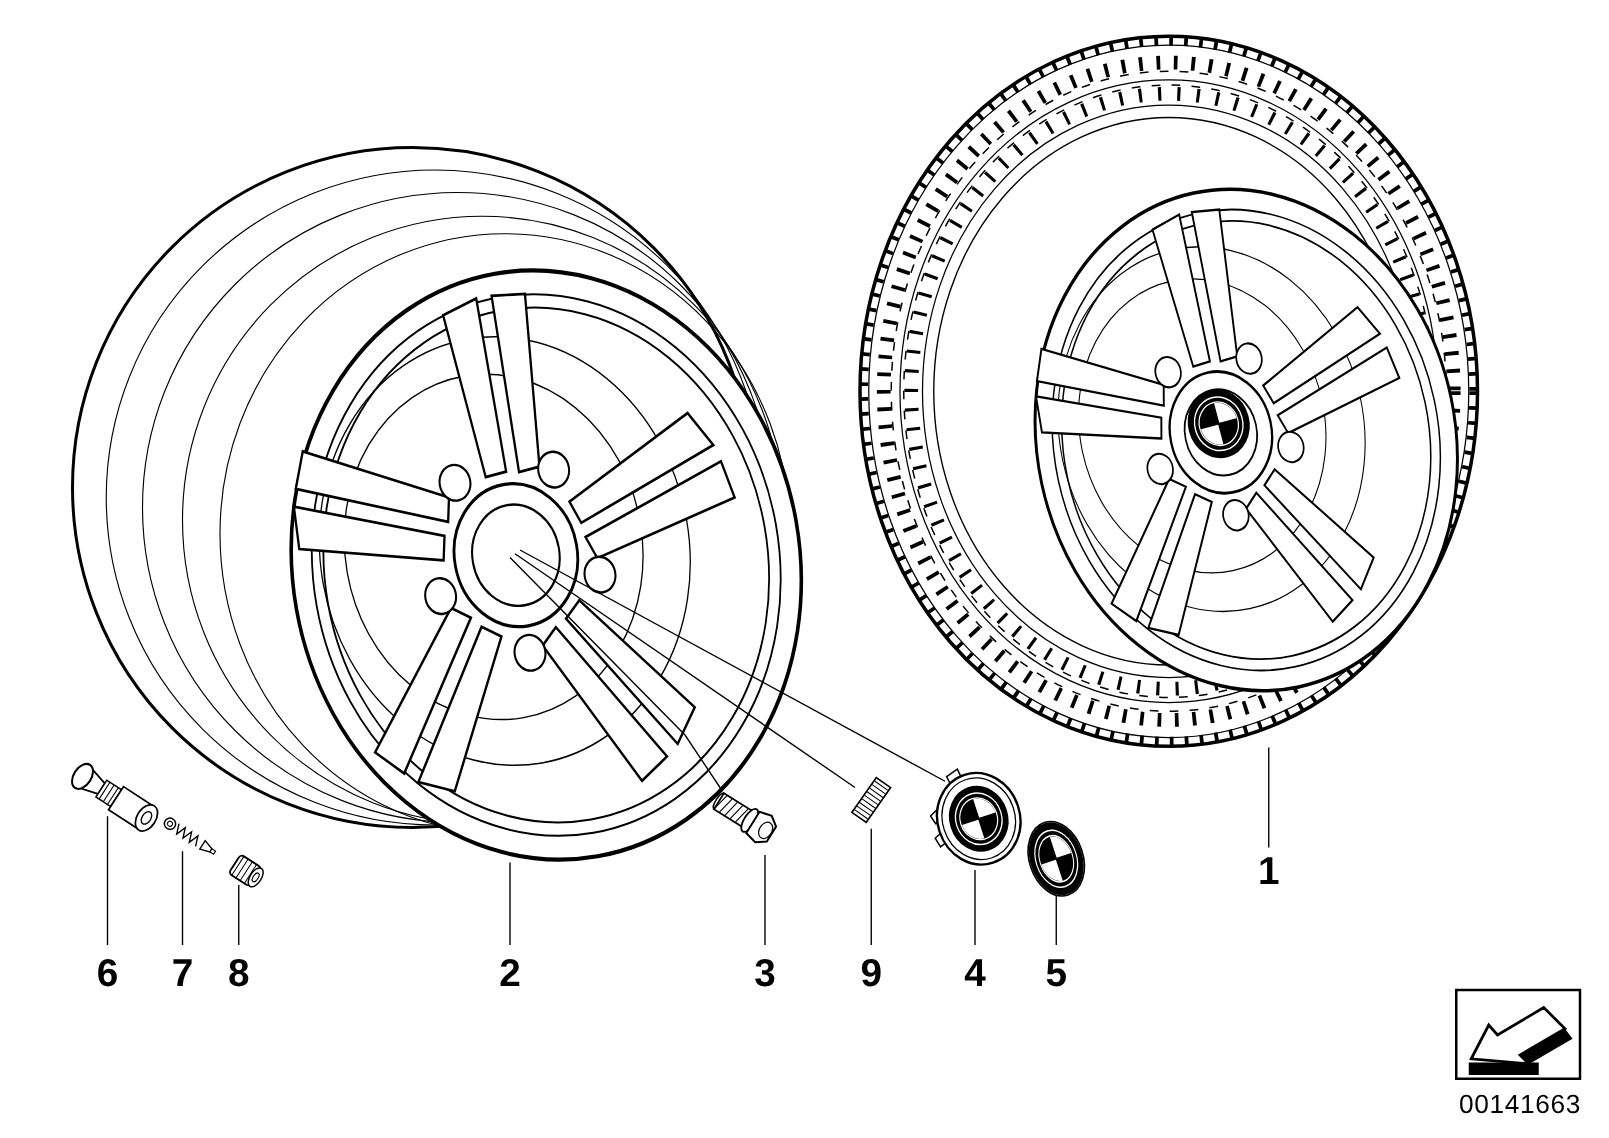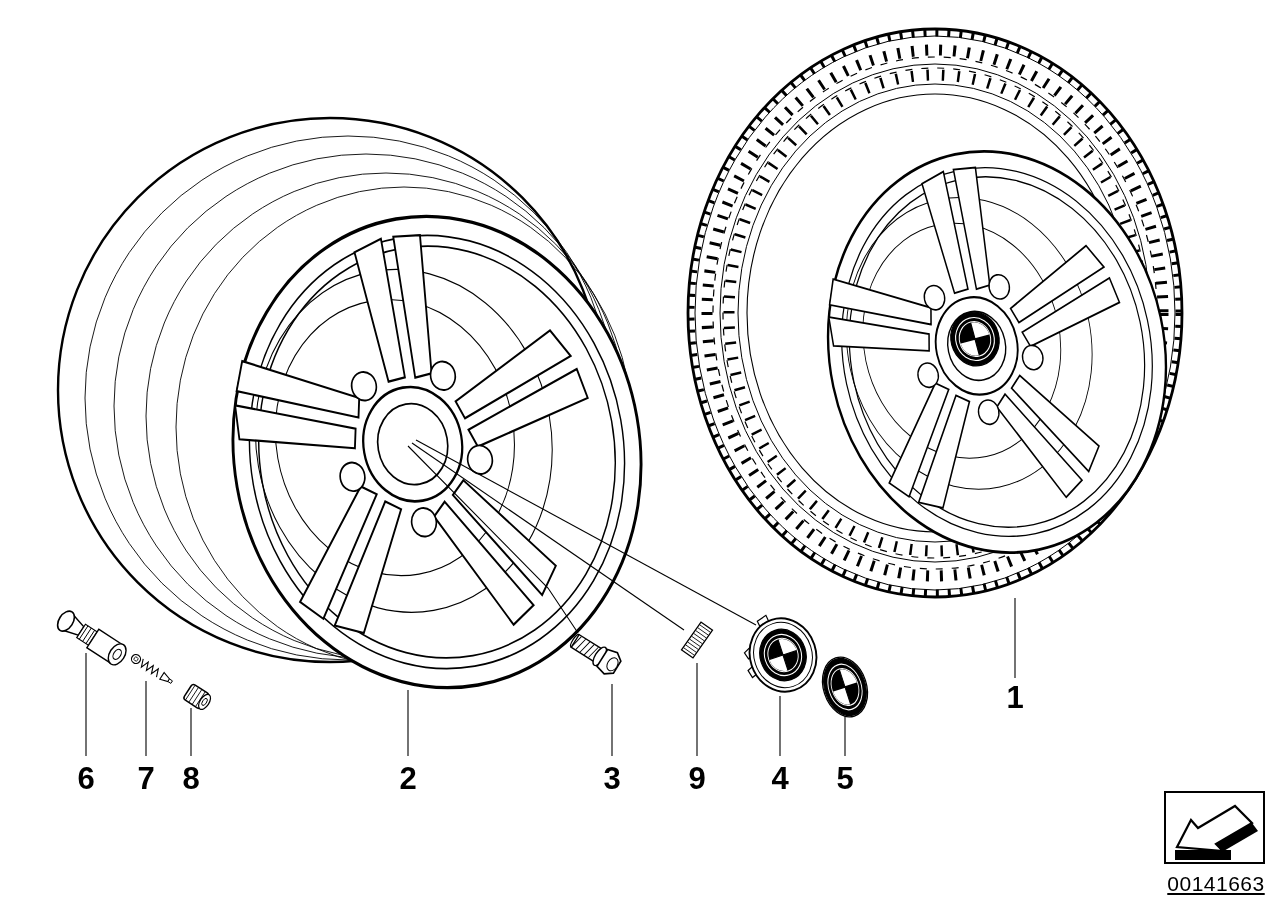--- a/index.html
+++ b/index.html
@@ -31,21 +31,20 @@
   }
   .doc-number {
     position: absolute;
     left: 1216px; top: 884px;
     transform: translate(-50%, -50%);
     font-size: 21px;
     font-weight: 400;
     color: #000;
     letter-spacing: 0.5px;
     white-space: nowrap;
-    text-decoration: underline;
   }
 </style>
 </head>
 <body>
 
 <div class="stage">
 
   <svg class="art" width="1287" height="910" viewBox="0 0 1287 910">
     <defs>
 

